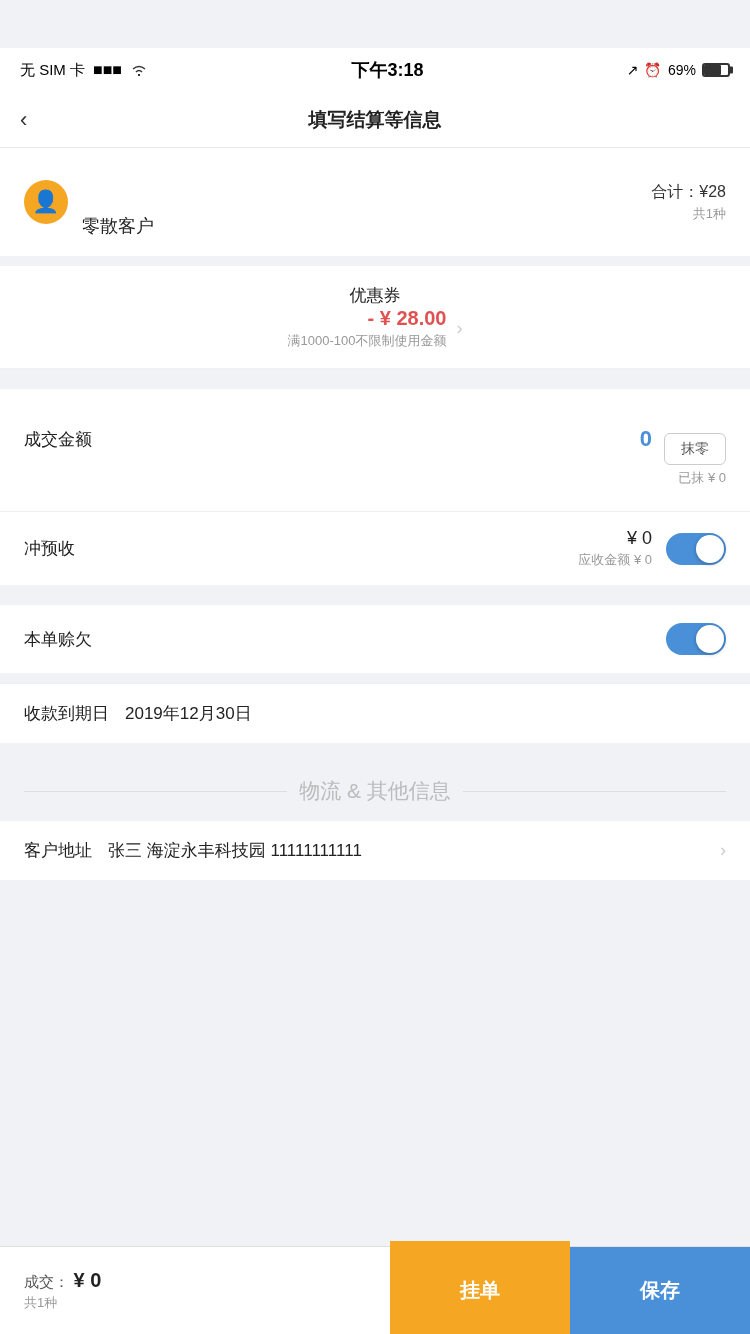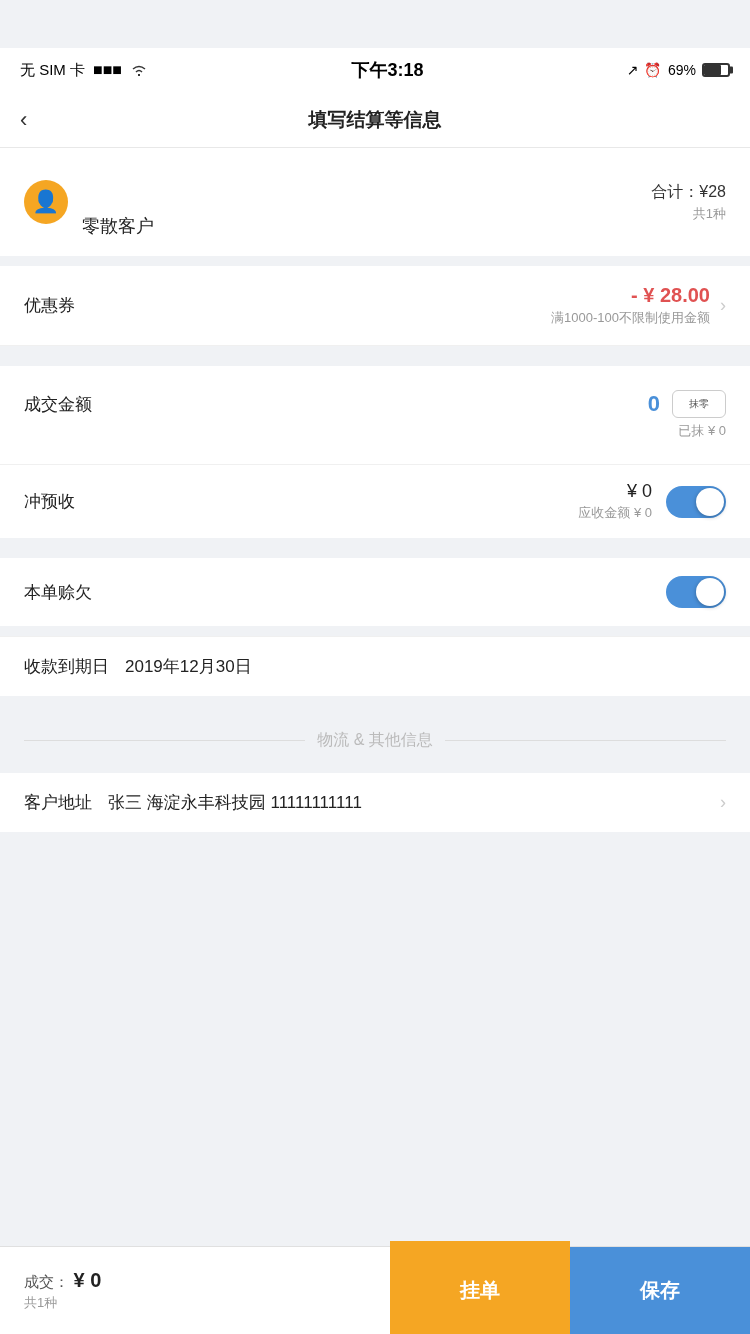--- a/index.html
+++ b/index.html
@@ -99,20 +99,21 @@
     .row-chevron { font-size: 18px; color: #ccc; margin-left: 4px; }
 
     
     .coupon-section {
       background: #fff;
       padding: 18px 24px;
       border-bottom: 1px solid #f0f0f0;
       display: flex;
       align-items: center;
       justify-content: space-between;
+      flex-direction: column;
     }
     .coupon-right { text-align: right; display: flex; align-items: center; gap: 6px; }
     .coupon-values { text-align: right; }
     .coupon-amount { font-size: 20px; color: #e05252; font-weight: 600; }
     .coupon-desc { font-size: 13px; color: #999; margin-top: 2px; }
 
     
     .trade-section {
       background: #fff;
       padding: 24px 24px;
@@ -122,22 +123,22 @@
       display: flex; align-items: center; justify-content: space-between;
     }
     .trade-input-area {
       display: flex; align-items: center; gap: 12px;
     }
     .trade-amount-value {
       font-size: 22px; color: #4a90d9; font-weight: 600;
     }
     .round-zero-btn {
       border: 1px solid #ccc; border-radius: 6px;
-      padding: 6px 16px; font-size: 10px; color: #555;
-      background: #fff; cursor: pointer;
+      padding: 6px 16px; font-size: 14px; color: #555;
+      background: #fff; cursor: pointer; margin-top: 20px;
     }
     .trade-sub { font-size: 13px; color: #999; margin-top: 4px; text-align: right; }
 
     
     .prepay-section {
       background: #fff;
       padding: 16px 24px;
     }
     .prepay-row {
       display: flex; align-items: center; justify-content: space-between;
@@ -183,25 +184,25 @@
     }
     .due-label { font-size: 17px; color: #222; }
     .due-value { font-size: 17px; color: #222; }
 
     
     .section-divider {
       background: #f0f2f5;
       padding: 14px 24px;
       text-align: center;
       color: #bbb;
-      font-size: 16px;
+      font-size: 21px;
       display: flex;
       align-items: center;
       gap: 12px;
-      margin-bottom: 8px;
+      margin-bottom: 2px;
     }
     .divider-line {
       flex: 1; height: 1px; background: #ddd;
     }
 
     
     .address-section {
       background: #fff;
       padding: 18px 24px;
       display: flex;

